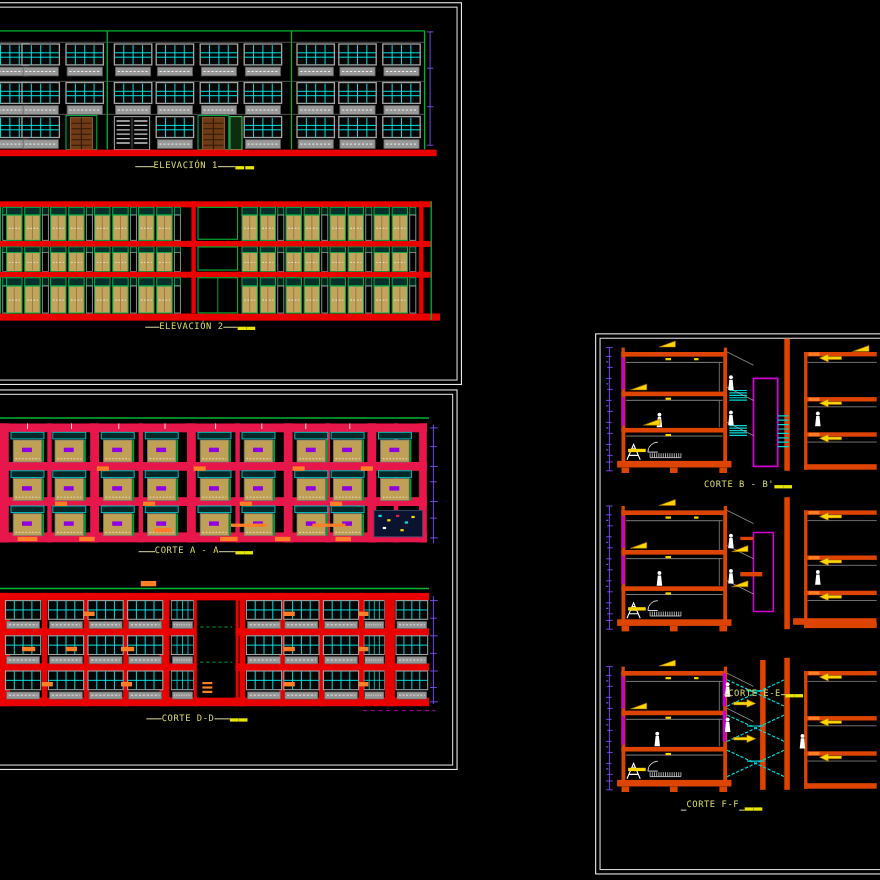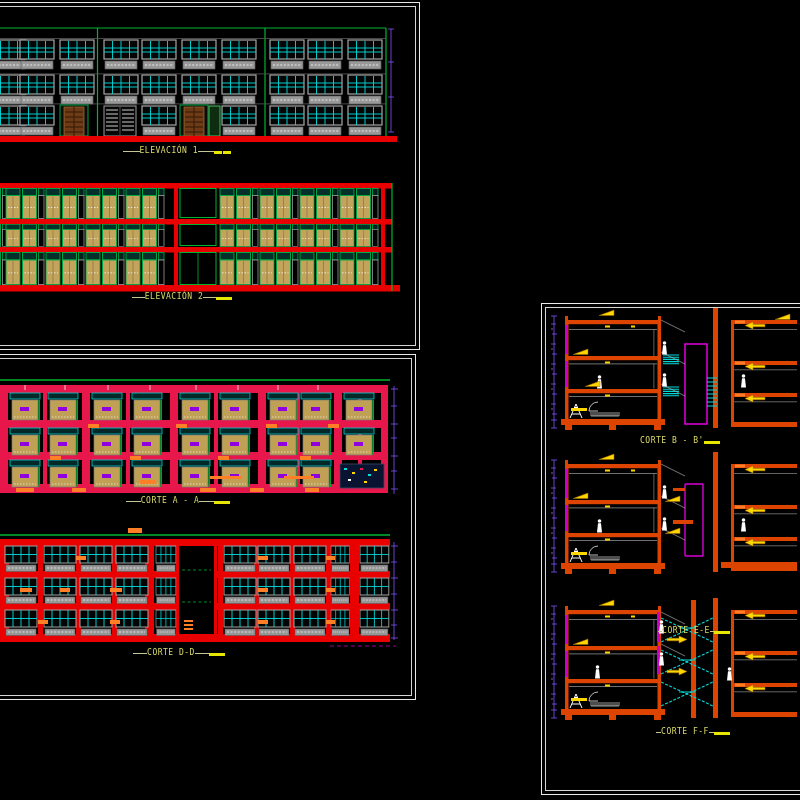--- a/index.html
+++ b/index.html
@@ -562,21 +562,21 @@
 <div class="dwg-title" style="left:658px;top:583px;width:72px;margin-top:43px;">
   <div class="t-line"></div>
   <span class="t-text">CORTE E-E</span>
   <div class="t-line"></div>
   <div class="t-marks">
       <i></i>
       <i></i>
     </div>
 </div>
 
-<div class="dwg-title" style="left:656px;top:727px;width:74px;">
+<div class="dwg-title" style="left:619px;top:727px;width:74px;align-items:flex-end;">
   <div class="t-line"></div>
   <span class="t-text">CORTE F-F</span>
   <div class="t-line"></div>
   <div class="t-marks">
       <i></i>
       <i></i>
     </div>
 </div>
 
 </body></html>

